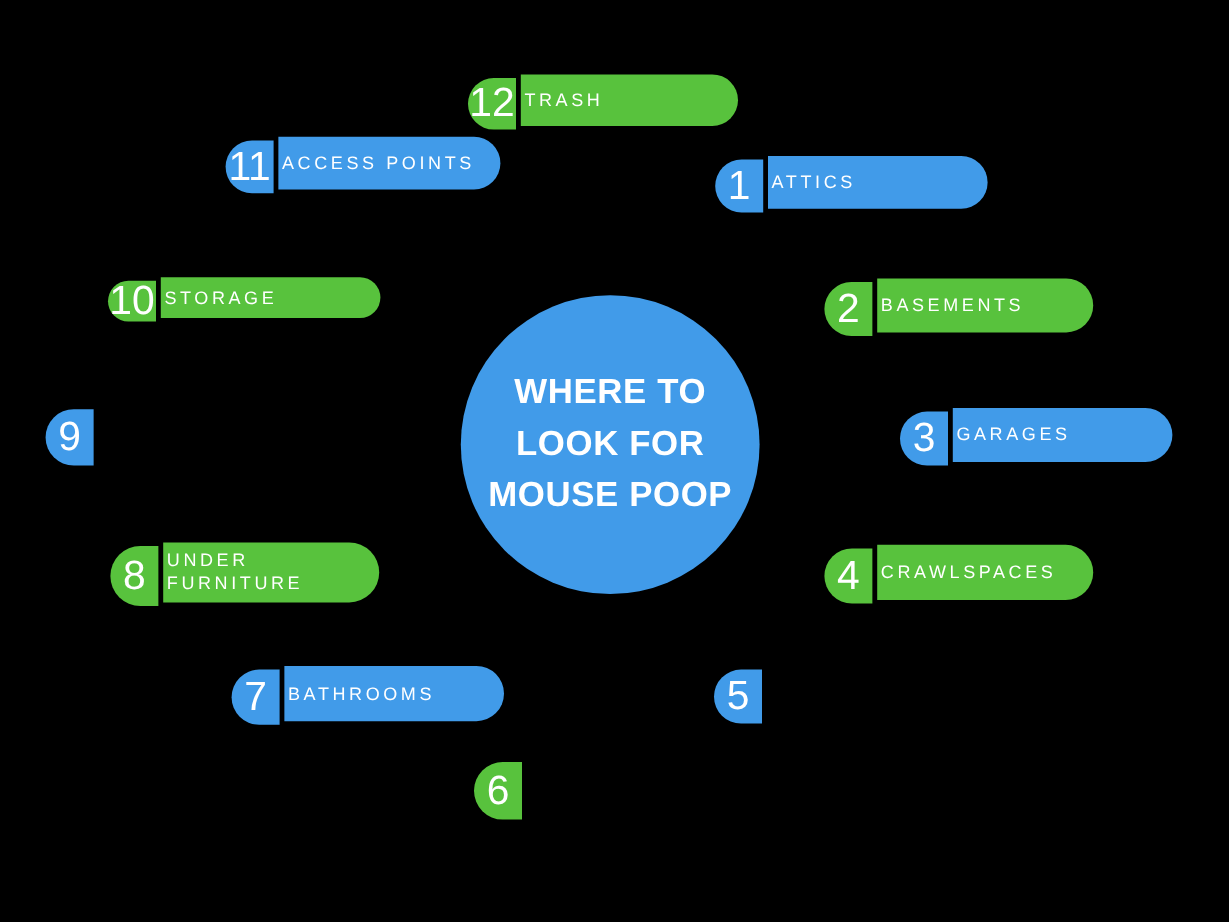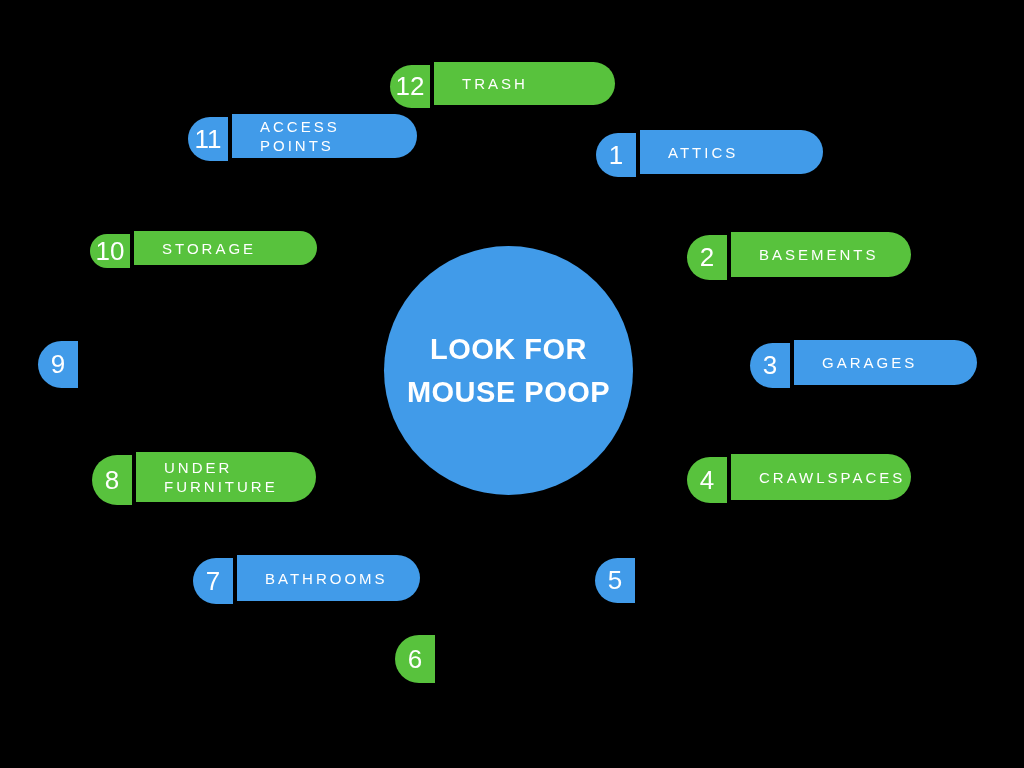--- a/index.html
+++ b/index.html
@@ -30,28 +30,28 @@
   }
   
   .item { position: absolute; }
   .item .badge {
     position: absolute;
     left: 0; top: 3px;
     width: 40px; height: 100%;
     border-radius: 999px 0 0 999px;
     display: flex; align-items: center; justify-content: center;
     color: var(--text, #fff);
-    font-size: 26px; font-weight: 400;
+    font-size: 34px; font-weight: 400;
   }
   .item .pill {
     position: absolute;
     left: 44px; right: 0; top: 0; bottom: 0;
     border-radius: 0 999px 999px 0;
     display: flex; align-items: center;
-    padding-left: 28px; padding-right: 6px;
+    padding-left: 3px; padding-right: 6px;
     box-sizing: border-box;
     color: var(--text, #fff);
     font-size: 15px; font-weight: 500;
     letter-spacing: 3px; line-height: 19px;
     text-transform: uppercase;
   }
   .blue .badge,  .blue .pill  { background: var(--blue, #419BE9); }
   .green .badge, .green .pill { background: var(--green, #58C23D); }
   
   .p1  { left: 596px; top: 130px; width: 227px; height: 44px; }
@@ -66,20 +66,21 @@
   .p10 { left:  90px; top: 231px; width: 227px; height: 34px; }
   .p11 { left: 188px; top: 114px; width: 229px; height: 44px; }
   .p12 { left: 390px; top:  62px; width: 225px; height: 43px; }
 </style>
 </head>
 <body>
 
 <div class="canvas">
 
   <div class="center-circle">
+    <span>WHERE TO</span>
     <span>LOOK FOR</span>
     <span>MOUSE POOP</span>
   </div>
 
   <div class="item p1 blue">
     <span class="badge">1</span>
     <span class="pill">ATTICS</span>
   </div>
 
   <div class="item p2 green">

